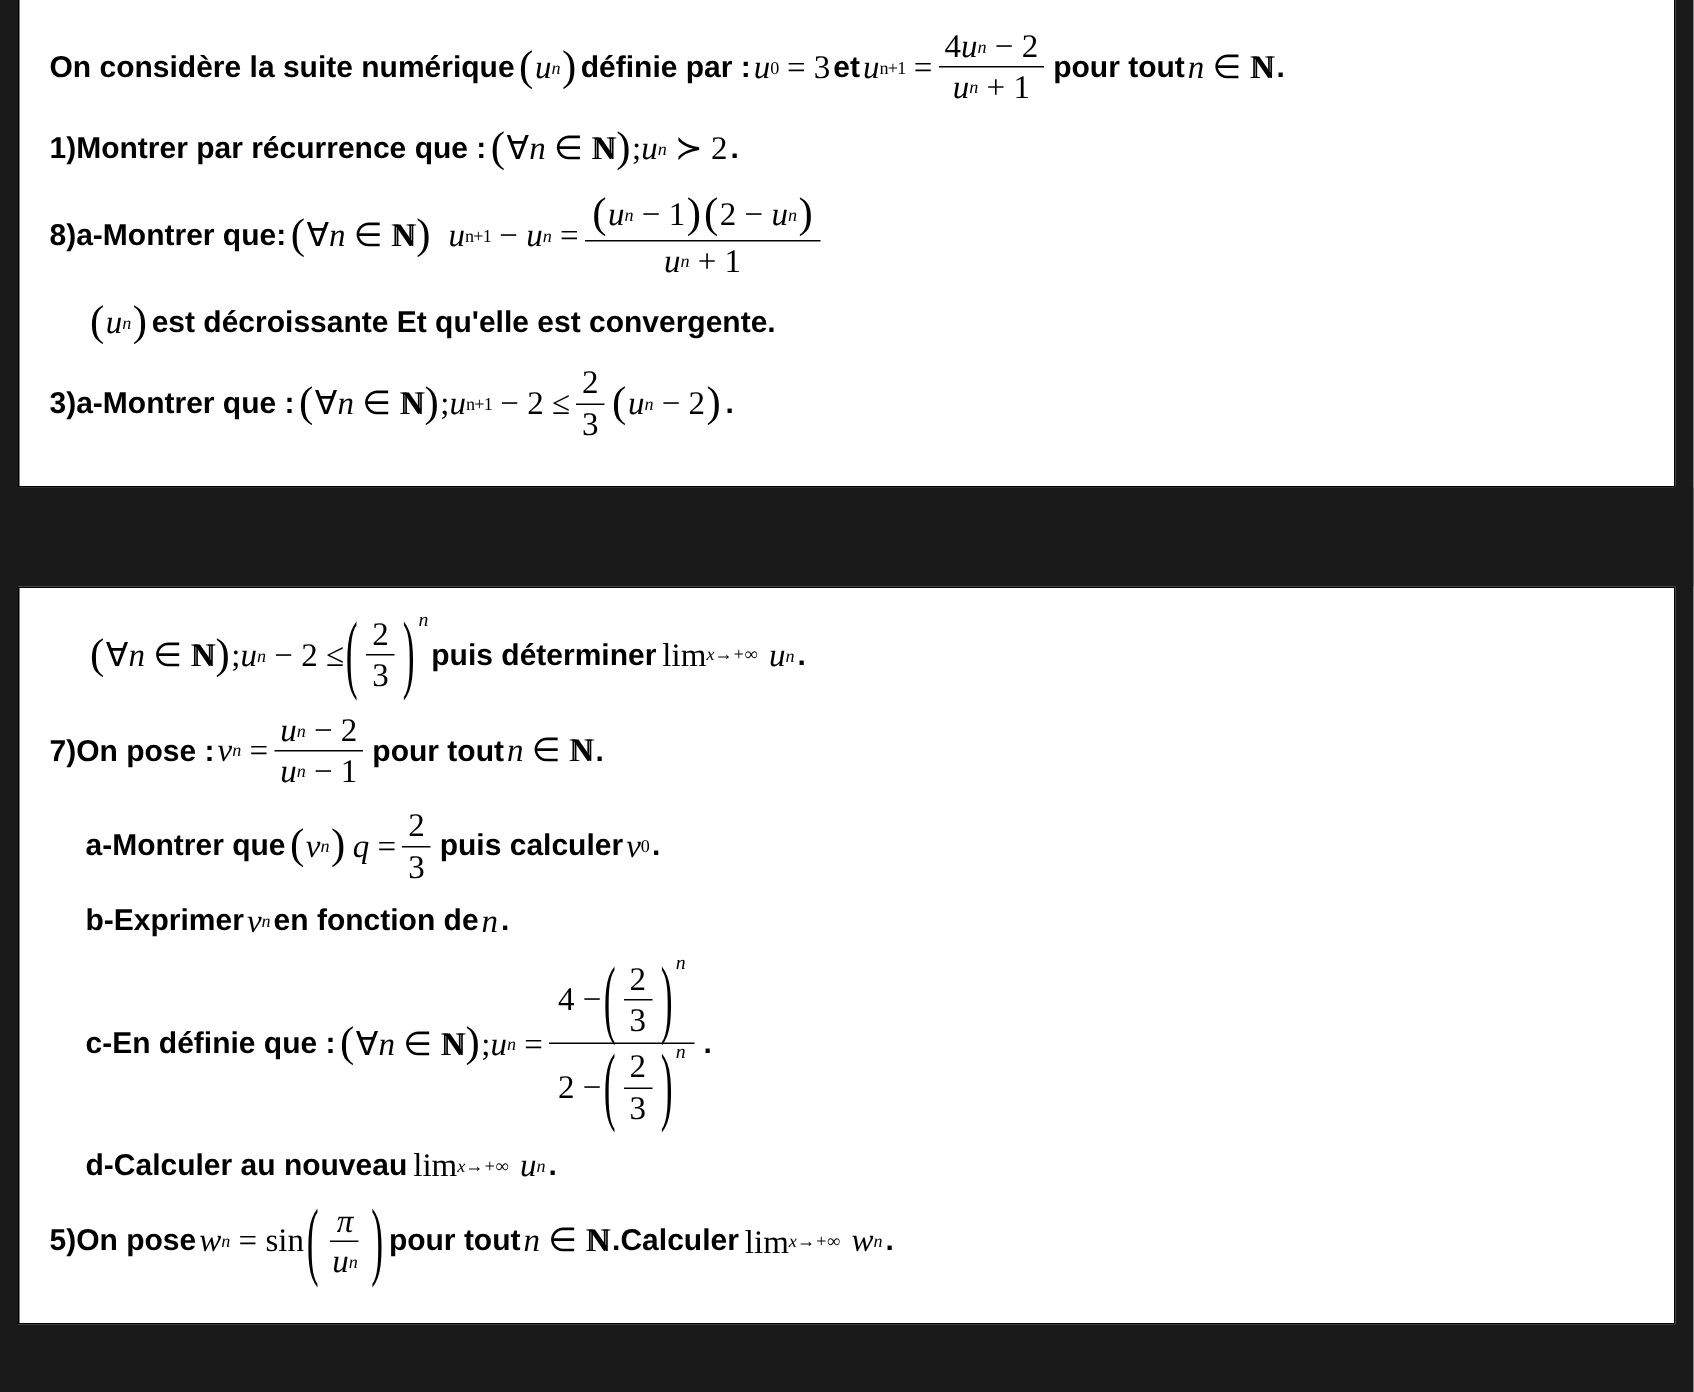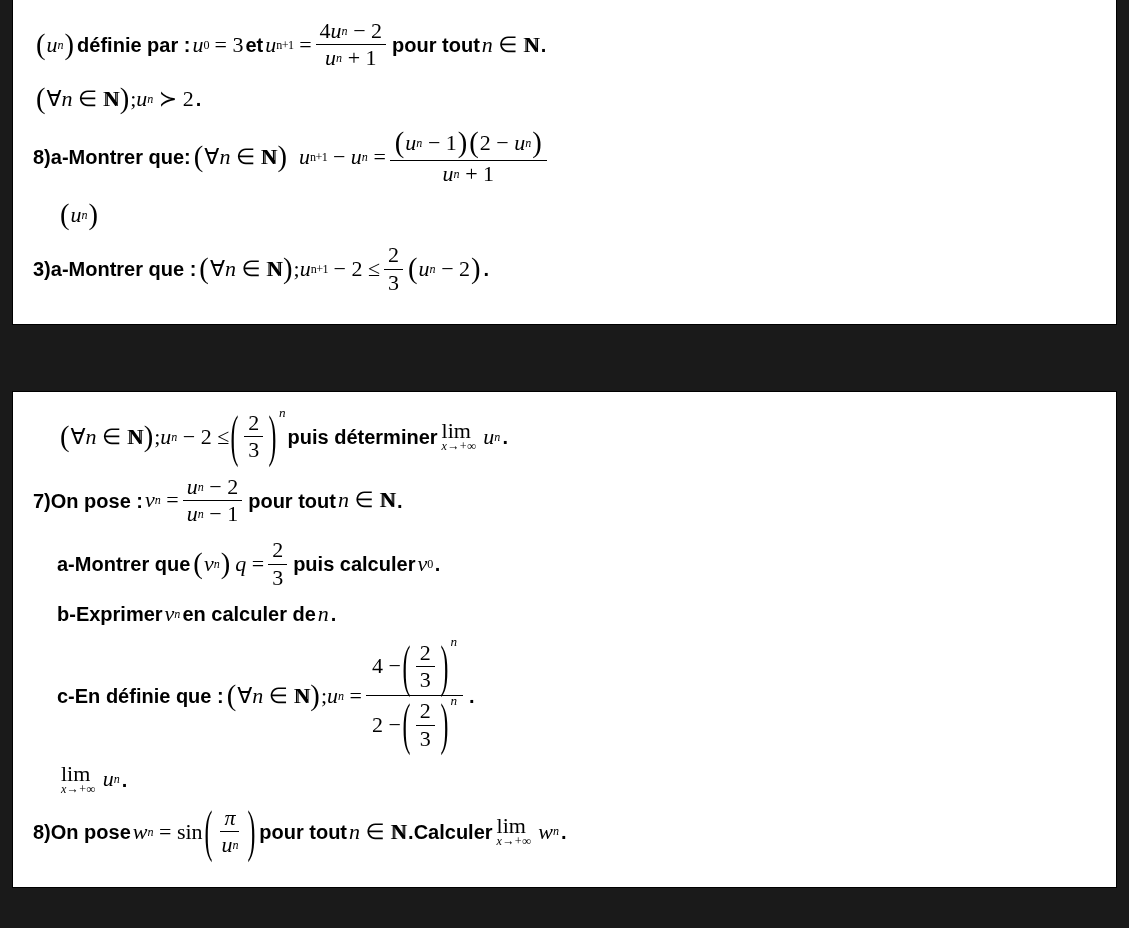--- a/index.html
+++ b/index.html
@@ -88,72 +88,75 @@
   }
   .pow {
     font-size:0.6em;
     font-style:italic;
     align-self:flex-start;
     margin-top:-0.4em;
     margin-left:1px;
   }
   .limstack {
     display:inline-flex;
-    flex-direction:column;
-    align-items:flex-start;
+    flex-direction:row;
+    align-items:center;
     font-family:"Times New Roman",serif;
     font-style:normal;
     line-height:0.9;
     margin:0 2px;
   }
   .limstack .bot { font-size:0.55em; font-style:italic; }
 </style>
 </head>
 <body>
 
 <div class="page top">
 
   <div class="line">
+    <span>On considère la suite numérique </span>
     <span class="math"><span class="paren">(</span>u<sub>n</sub><span class="paren">)</span></span>
     <span> définie par : </span>
     <span class="math">u<sub class="plus">0</sub>&nbsp;<span class="up">= 3</span></span>
     <span> et </span>
     <span class="math">
       u<sub class="plus">n+1</sub>&nbsp;<span class="up">=</span>
       <span class="frac">
         <span><span class="up">4</span>u<sub>n</sub>&nbsp;<span class="up">− 2</span></span>
         <span>u<sub>n</sub>&nbsp;<span class="up">+ 1</span></span>
       </span>
     </span>
     <span> pour tout </span>
     <span class="math">n&nbsp;<span class="up">∈</span>&nbsp;<span class="bbN">N</span></span>
     <span>.</span>
   </div>
 
   <div class="line">
+    <span>1)Montrer par récurrence que :</span>
     <span class="math">
       <span class="paren">(</span><span class="up">∀</span>n&nbsp;<span class="up">∈</span>&nbsp;<span class="bbN">N</span><span class="paren">)</span><span class="up">;</span>u<sub>n</sub>&nbsp;<span class="up">≻ 2</span>
     </span>
     <span>.</span>
   </div>
 
   <div class="line">
     <span>8)a-Montrer que:</span>
     <span class="math">
       <span class="paren">(</span><span class="up">∀</span>n&nbsp;<span class="up">∈</span>&nbsp;<span class="bbN">N</span><span class="paren">)</span>
       &nbsp;&nbsp;u<sub class="plus">n+1</sub>&nbsp;<span class="up">−</span>&nbsp;u<sub>n</sub>&nbsp;<span class="up">=</span>
       <span class="frac">
         <span><span class="paren">(</span>u<sub>n</sub>&nbsp;<span class="up">− 1</span><span class="paren">)</span><span class="paren">(</span><span class="up">2 −</span>&nbsp;u<sub>n</sub><span class="paren">)</span></span>
         <span>u<sub>n</sub>&nbsp;<span class="up">+ 1</span></span>
       </span>
     </span>
   </div>
 
   <div class="line indent">
     <span class="math"><span class="paren">(</span>u<sub>n</sub><span class="paren">)</span></span>
+    <span>est décroissante Et qu'elle est convergente.</span>
   </div>
 
   <div class="line">
     <span>3)a-Montrer que : </span>
     <span class="math">
       <span class="paren">(</span><span class="up">∀</span>n&nbsp;<span class="up">∈</span>&nbsp;<span class="bbN">N</span><span class="paren">)</span><span class="up">;</span>u<sub class="plus">n+1</sub>&nbsp;<span class="up">− 2 ≤</span>
       <span class="frac">
           <span>
             <span class="up">2</span>
           </span>
@@ -223,21 +226,21 @@
         </span>
     </span>
     <span>puis calculer </span>
     <span class="math">v<sub class="plus">0</sub></span>
     <span>.</span>
   </div>
 
   <div class="line indent">
     <span>b-Exprimer </span>
     <span class="math">v<sub>n</sub></span>
-    <span> en calculer de </span>
+    <span> en fonction de </span>
     <span class="math">n</span>
     <span>.</span>
   </div>
 
   <div class="line indent">
     <span>c-En définie que : </span>
     <span class="math">
       <span class="paren">(</span><span class="up">∀</span>n&nbsp;<span class="up">∈</span>&nbsp;<span class="bbN">N</span><span class="paren">)</span><span class="up">;</span>u<sub>n</sub>&nbsp;<span class="up">=</span>
       <span class="frac">
         <span style="padding:2px 6px;">
@@ -267,31 +270,32 @@
             </span>
             <span class="bigparen">)</span>
             <span class="pow">n</span>
         </span>
       </span>
     </span>
     <span>.</span>
   </div>
 
   <div class="line indent">
+    <span>d-Calculer au nouveau </span>
     <span class="math">
       <span class="limstack">
           <span>lim</span>
           <span class="bot">x→+∞</span>
         </span>&nbsp;u<sub>n</sub>
     </span>
     <span>.</span>
   </div>
 
   <div class="line">
-    <span>8)On pose </span>
+    <span>5)On pose </span>
     <span class="math">
       w<sub>n</sub>&nbsp;<span class="up">= sin</span>
       <span class="bigparen">(</span>
       <span class="frac">
           <span>π</span>
           <span>u<sub>n</sub></span>
         </span>
       <span class="bigparen">)</span>
     </span>
     <span> pour tout </span>

